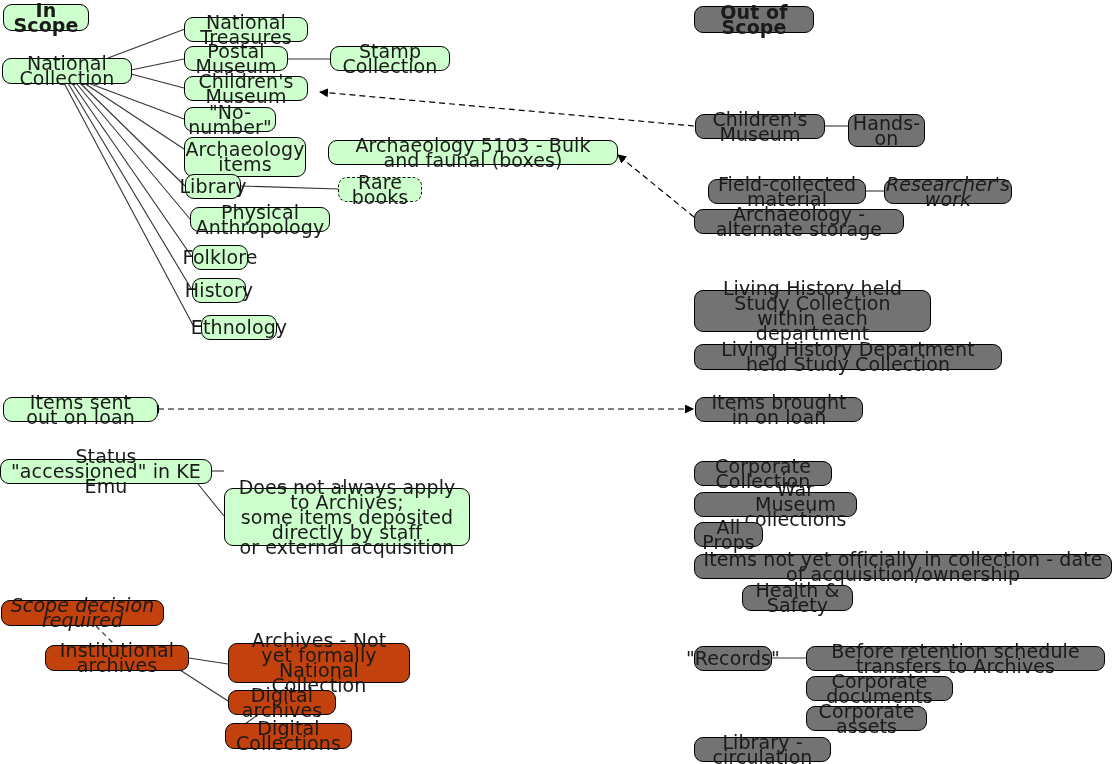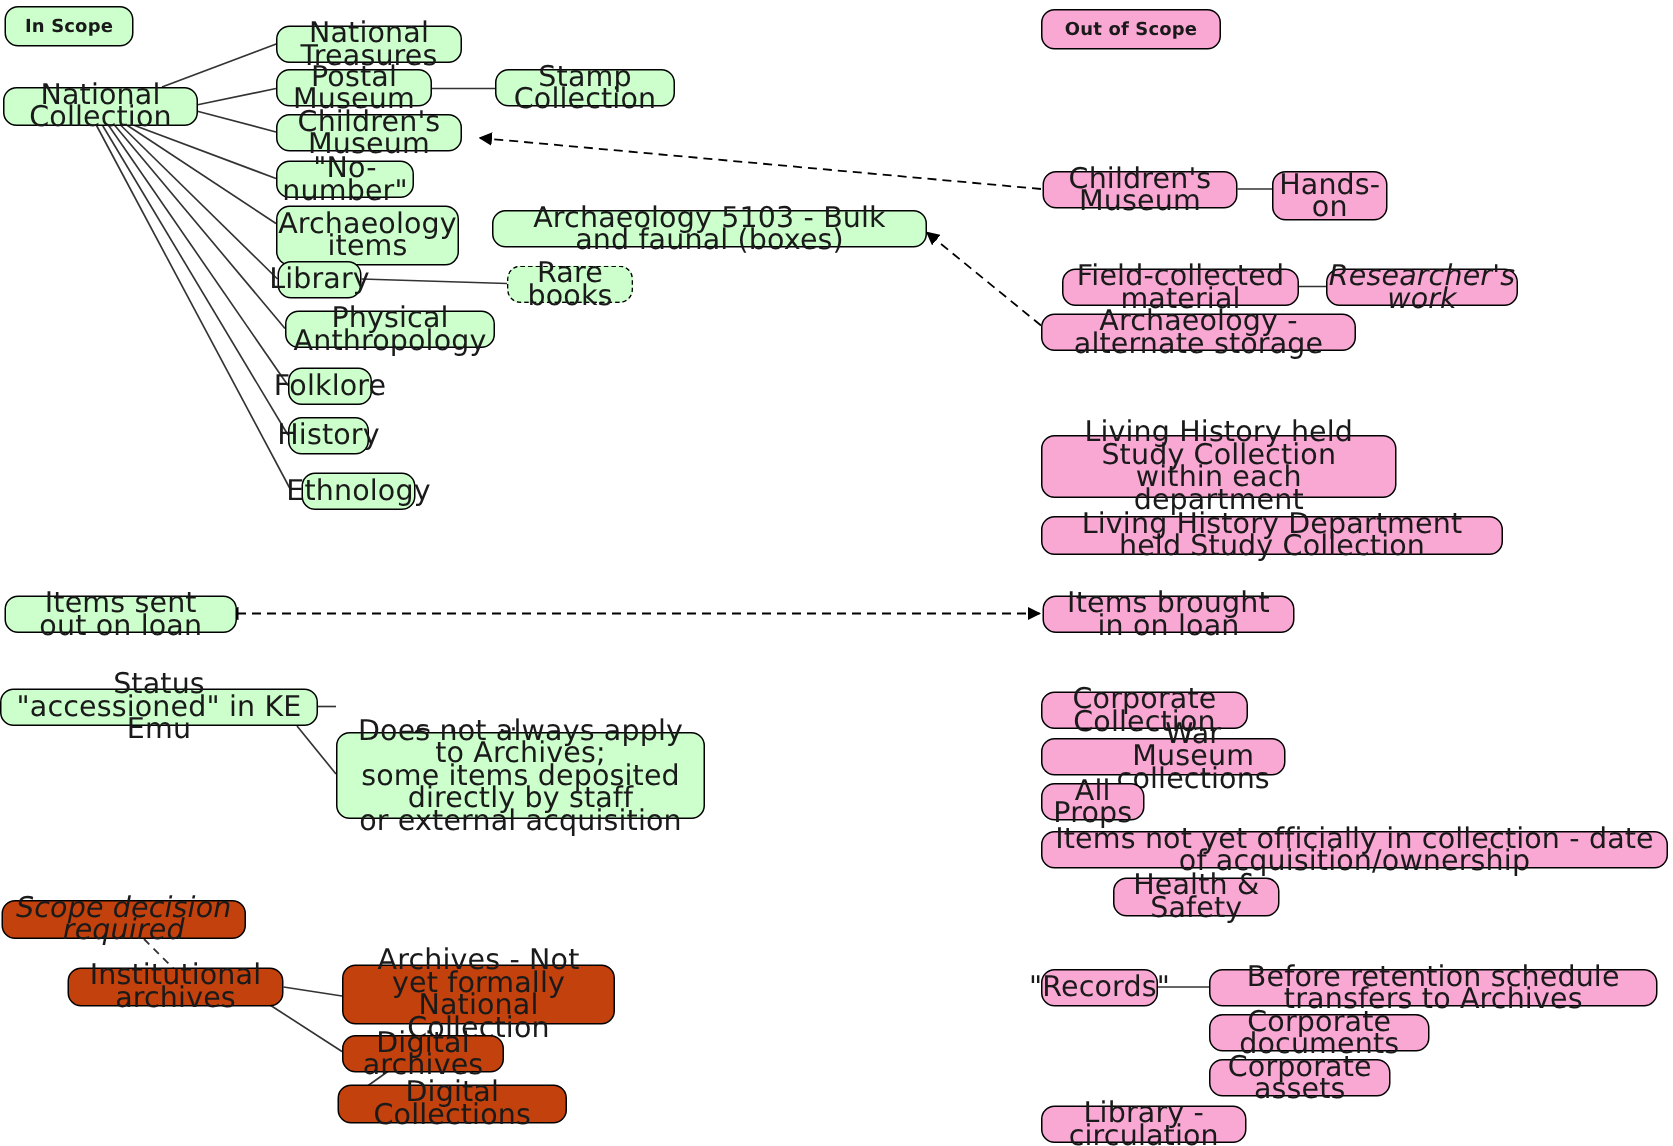--- a/index.html
+++ b/index.html
@@ -20,24 +20,24 @@
     justify-content:center;
     text-align:center;
     color:#1a1a1a;
     font-size:19px;
     line-height:15px;
     padding:2px 8px;
     white-space:pre-line;
     letter-spacing:0.1px;
   }
   .green{background:#ccffcc;}
-  .orange{background:#f9a8d4;}
+  .orange{background:#737373;}
   .yellow{background:#c2410c;}
   .dashed{border-style:dashed;border-width:1.6px;}
-  .title{font-weight:bold;font-size:12px;}
+  .title{font-weight:bold;font-size:19px;}
   .italic{font-style:italic;}
 </style>
 </head>
 <body>
 
 <div id="canvas">
 
   <svg class="edges" xmlns="http://www.w3.org/2000/svg">
     <defs>
       <marker id="arrowEnd" markerWidth="9" markerHeight="9" refX="8" refY="4.5" orient="auto" markerUnits="userSpaceOnUse">
@@ -135,21 +135,21 @@
 
   <div class="node yellow italic" style="left:1px;top:600px;width:163px;height:26px;">Scope decision required</div>
 
   <div class="node yellow" style="left:45px;top:645px;width:144px;height:26px;">Institutional archives</div>
 
   <div class="node yellow" style="left:228px;top:643px;width:182px;height:40px;">Archives - Not yet formally
 National Collection</div>
 
   <div class="node yellow" style="left:228px;top:690px;width:108px;height:25px;">Digital archives</div>
 
-  <div class="node yellow" style="left:225px;top:723px;width:153px;height:26px;">Digital Collections</div>
+  <div class="node yellow" style="left:225px;top:723px;width:127px;height:26px;">Digital Collections</div>
 
   <div class="node orange title" style="left:694px;top:6px;width:120px;height:27px;">Out of Scope</div>
 
   <div class="node orange" style="left:695px;top:114px;width:130px;height:25px;">Children's Museum</div>
 
   <div class="node orange" style="left:848px;top:114px;width:77px;height:33px;">Hands-on</div>
 
   <div class="node orange" style="left:708px;top:179px;width:158px;height:25px;">Field-collected material</div>
 
   <div class="node orange" style="left:884px;top:179px;width:128px;height:25px;font-style:italic;">Researcher's work</div>

